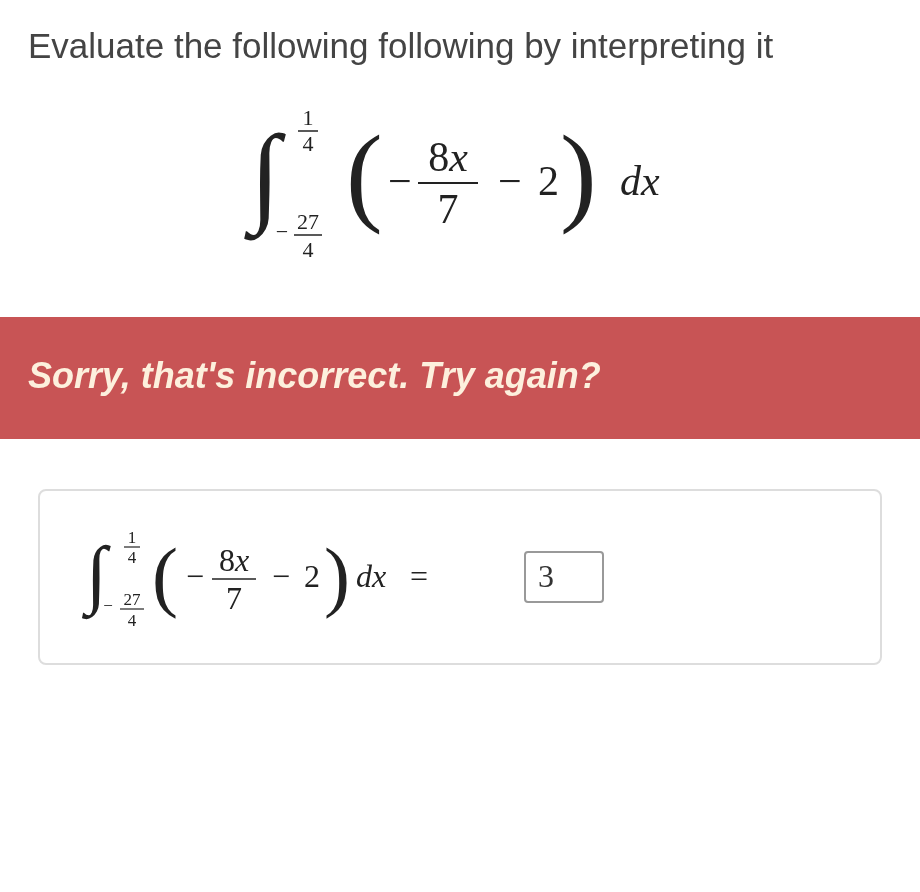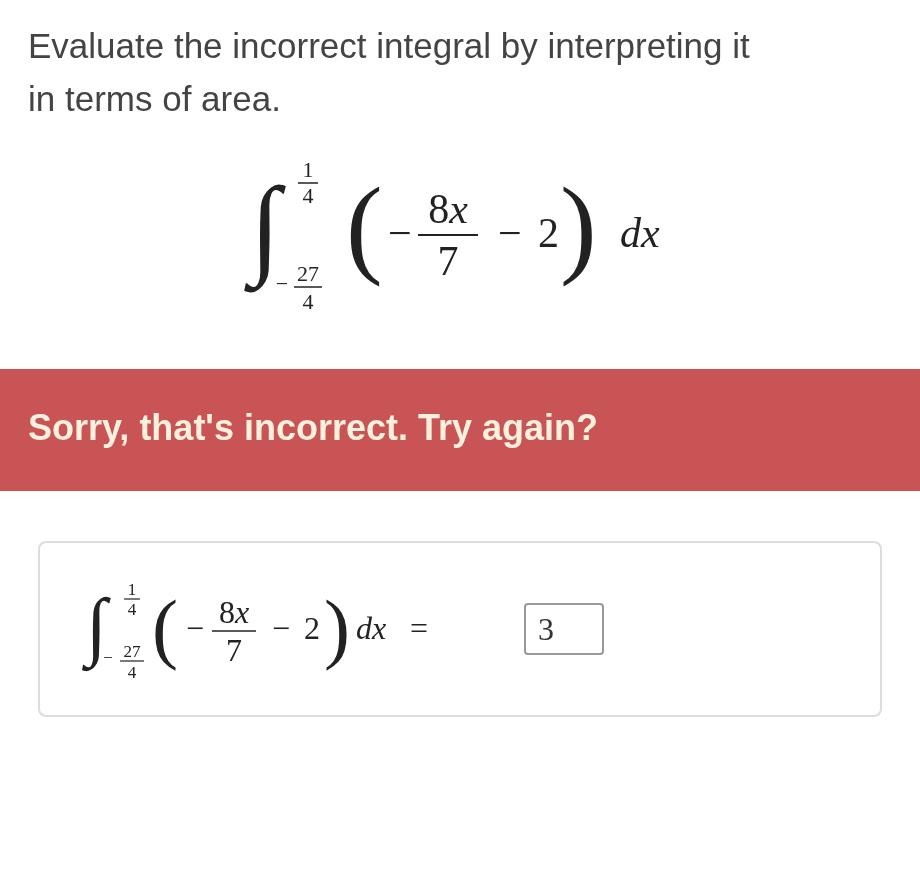--- a/index.html
+++ b/index.html
@@ -36,20 +36,21 @@
   }
   .feedback-bar {
     background: #c85455;
     padding: 38px 28px 42px 28px;
     margin: 0 -28px 50px -28px;
   }
   .feedback-text {
     font-size: 36px;
     font-weight: 600;
     color: #fdf0dd;
+    font-style: italic;
   }
   .answer-box {
     border: 2px solid #ddd;
     border-radius: 8px;
     padding: 36px 40px 36px 40px;
     margin: 0 10px 10px 10px;
     display: flex;
     align-items: center;
     gap: 14px;
   }
@@ -67,22 +68,21 @@
     font-family: Georgia, "Times New Roman", serif;
     color: #333;
   }
 </style>
 </head>
 <body>
 
 <div class="container">
 
   <div class="question-text">
-    <span>Evaluate the incorrect integral by interpreting it</span><br>
-    <span>in terms of area.</span>
+    <span>Evaluate the following following by interpreting it</span><br>
   </div>
 
   <div class="math-display">
     <svg width="480" height="160" viewBox="0 0 480 160">
       <g font-family="Georgia, 'Times New Roman', serif" fill="#222">
 
         <text x="30" y="108" font-size="110" font-style="italic">∫</text>
 
         <g font-size="22">
           <text x="88" y="22" text-anchor="middle">1</text>

